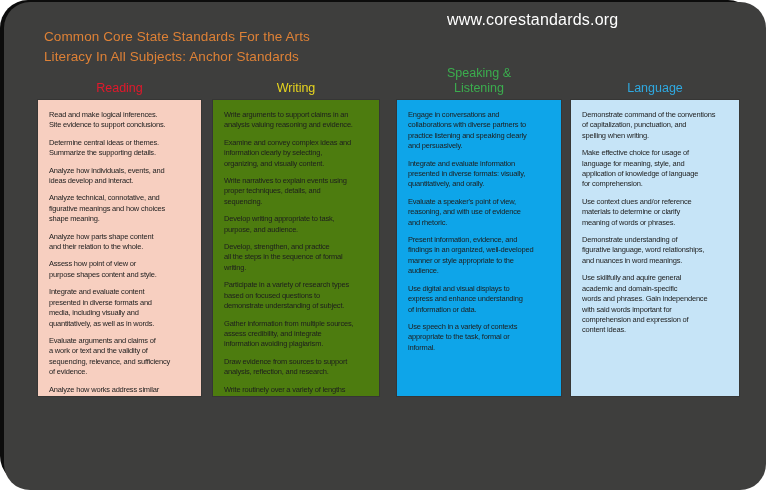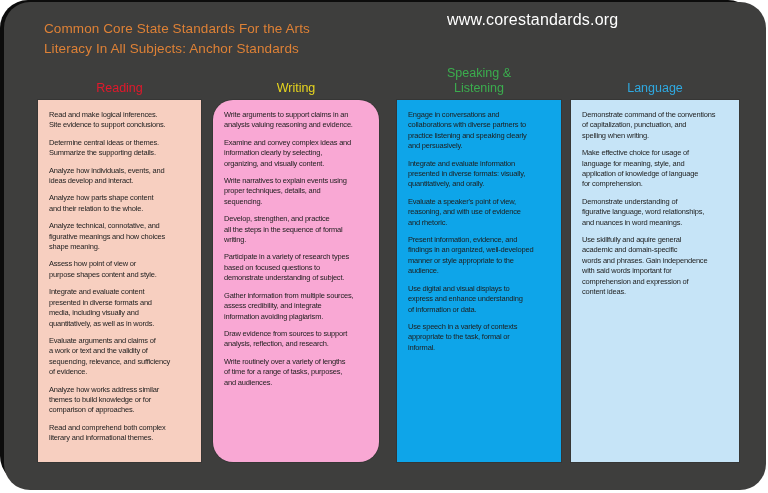--- a/index.html
+++ b/index.html
@@ -5,30 +5,30 @@
   * { margin:0; padding:0; box-sizing:border-box; }
   html,body { width:768px; height:493px; background:#ffffff; overflow:hidden;
               font-family:"Liberation Sans", sans-serif; }
   .stage { position:relative; width:768px; height:493px; }
 
   .black-layer { position:absolute; left:0; top:0; width:756px; height:484px;
                  border-radius:28px; background:#0c0c0c; }
   .slide { position:absolute; left:4px; top:2px; width:762px; height:488px;
            border-radius:26px; background:#3e3e3d; }
 
-  .deck-title { position:absolute; left:44px; top:19px; width:360px;
+  .deck-title { position:absolute; left:44px; top:27px; width:360px;
                 font-size:13.5px; line-height:19.5px; white-space:pre-line;
                 letter-spacing:0.1px; }
   .site-url { position:absolute; left:447px; top:11px; font-size:16px;
               color:#ffffff; letter-spacing:0.2px; }
 
   .col-header { position:absolute; top:54px; height:42px; display:flex;
                 align-items:flex-end; justify-content:center; text-align:center;
                 font-size:12.5px; line-height:15px; white-space:pre-line; }
-  .panel { position:absolute; top:100px; height:362px;
+  .panel { position:absolute; top:100px; height:296px;
            padding:10px 8px 0 11px; overflow:hidden;
            box-shadow:0 0 0 1px rgba(0,0,0,0.12); }
   .panel p { font-size:7.5px; line-height:10.4px; letter-spacing:-0.2px;
              color:#1e1e1e; white-space:pre-line; margin:0 0 7px 0; }
 
   .c0 { left:38px;  width:163px; }
   .c1 { left:213px; width:166px; }
   .c2 { left:397px; width:164px; }
   .c3 { left:571px; width:168px; }
 </style>
@@ -50,51 +50,53 @@
 Listening</div>
   <div class="col-header c3" style="color: rgb(47, 169, 225);">Language</div>
 
   <div class="panel c0" style="background: rgb(247, 207, 192);">
     <p>Read and make logical inferences.
 Site evidence to support conclusions.</p>
     <p>Determine central ideas or themes.
 Summarize the supporting details.</p>
     <p>Analyze how individuals, events, and
 ideas develop and interact.</p>
-    <p>Analyze how parts shape content
-and their relation to the whole.</p>
     <p>Analyze technical, connotative, and
 figurative meanings and how choices
 shape meaning.</p>
+    <p>Analyze how parts shape content
+and their relation to the whole.</p>
     <p>Assess how point of view or
 purpose shapes content and style.</p>
     <p>Integrate and evaluate content
 presented in diverse formats and
 media, including visually and
 quantitatively, as well as in words.</p>
     <p>Evaluate arguments and claims of
 a work or text and the validity of
 sequencing, relevance, and sufficiency
 of evidence.</p>
     <p>Analyze how works address similar
 themes to build knowledge or for
 comparison of approaches.</p>
     <p>Read and comprehend both complex
 literary and informational themes.</p>
   </div>
 
-  <div class="panel c1" style="background: #f9a8d4; border-radius: 20px;">
+  <div class="panel c1" style="background: #4d7c0f;">
     <p>Write arguments to support claims in an
 analysis valuing reasoning and evidence.</p>
     <p>Examine and convey complex ideas and
 information clearly by selecting,
 organizing, and visually content.</p>
     <p>Write narratives to explain events using
 proper techniques, details, and
 sequencing.</p>
+    <p>Develop writing appropriate to task,
+purpose, and audience.</p>
     <p>Develop, strengthen, and practice
 all the steps in the sequence of formal
 writing.</p>
     <p>Participate in a variety of research types
 based on focused questions to
 demonstrate understanding of subject.</p>
     <p>Gather information from multiple sources,
 assess credibility, and integrate
 information avoiding plagiarism.</p>
     <p>Draw evidence from sources to support
@@ -128,20 +130,23 @@
   </div>
 
   <div class="panel c3" style="background: rgb(198, 228, 247);">
     <p>Demonstrate command of the conventions
 of capitalization, punctuation, and
 spelling when writing.</p>
     <p>Make effective choice for usage of
 language for meaning, style, and
 application of knowledge of language
 for comprehension.</p>
+    <p>Use context clues and/or reference
+materials to determine or clarify
+meaning of words or phrases.</p>
     <p>Demonstrate understanding of
 figurative language, word relationships,
 and nuances in word meanings.</p>
     <p>Use skillfully and aquire general
 academic and domain-specific
 words and phrases.  Gain independence
 with said words important for
 comprehension and expression of
 content ideas.</p>
   </div>

